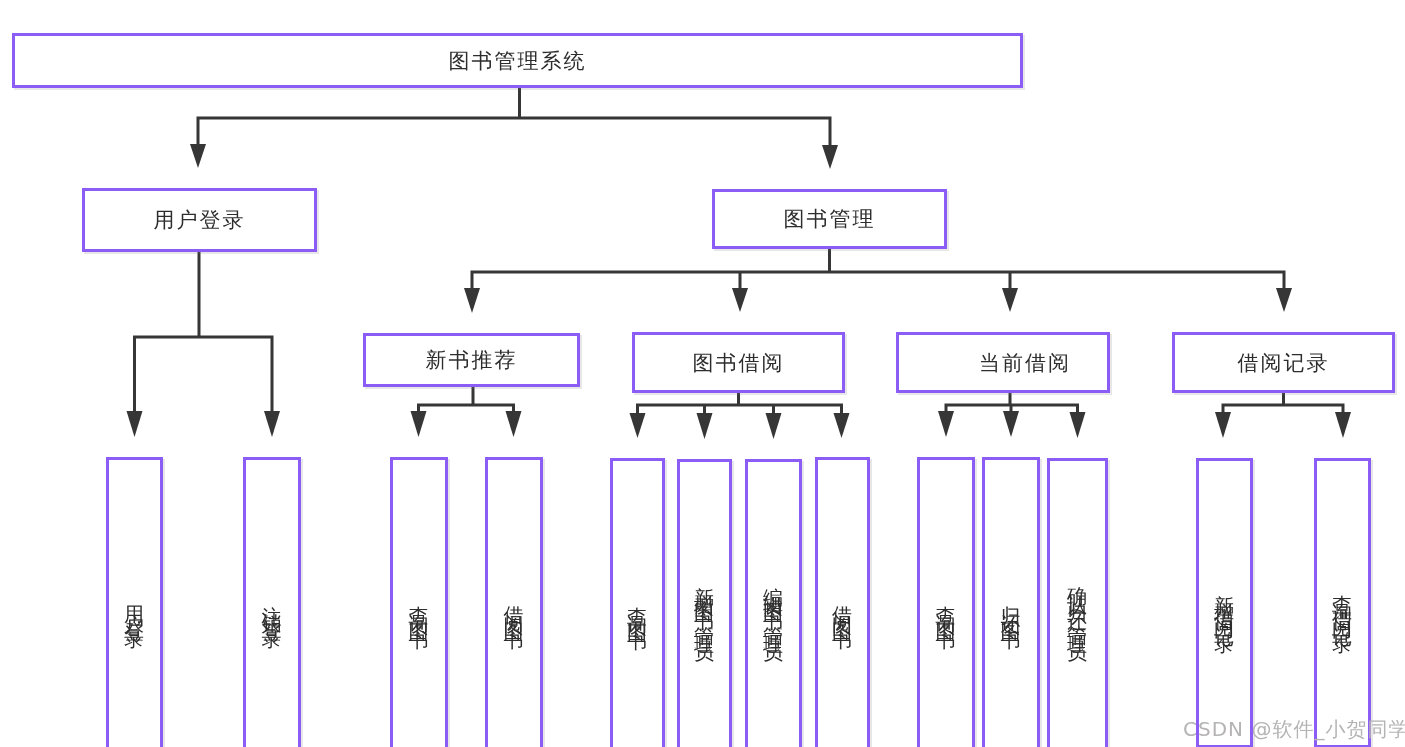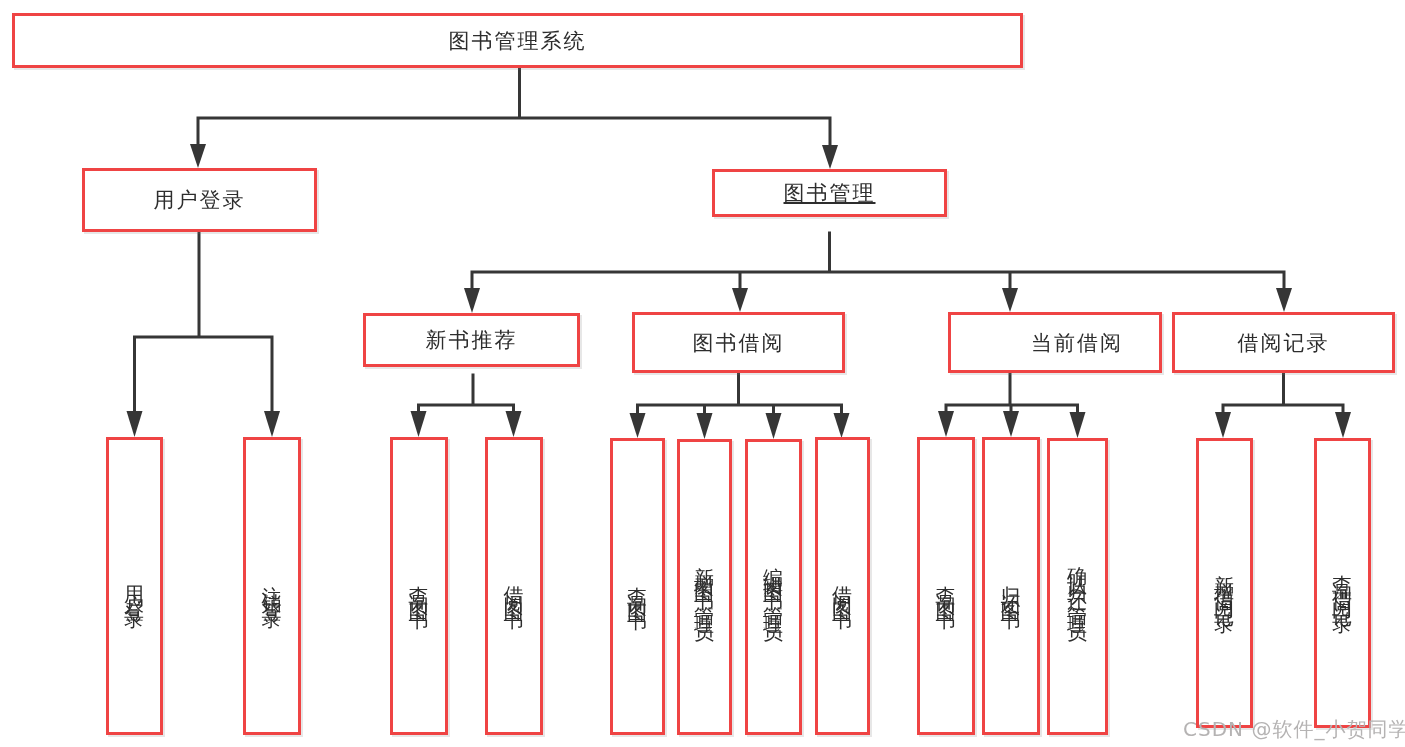--- a/index.html
+++ b/index.html
@@ -3,23 +3,24 @@
 <meta charset="utf-8">
 <style>
   html,body{margin:0;padding:0;background:#ffffff;}
   #stage{
     position:relative;width:1405px;height:747px;background:#ffffff;
     font-family:"DejaVu Sans",sans-serif;overflow:hidden;
   }
   #connectors{position:absolute;left:0;top:0;width:1405px;height:747px;}
   .box{
     position:absolute;box-sizing:border-box;background:#ffffff;
-    border:3px solid #ef4444;display:flex;align-items:center;justify-content:center;
+    border:3px solid #8b5cf6;display:flex;align-items:center;justify-content:center;
     color:#2d2d2d;box-shadow:2px 2px 0 rgba(120,120,120,0.18);
     z-index:2;
+    margin-top:20px;
   }
   .h{font-size:21px;letter-spacing:2px;white-space:nowrap;}
   .v{font-size:20px;}
   .v > span{
     writing-mode:vertical-rl;text-orientation:mixed;
     letter-spacing:8px;line-height:1;display:block;
   }
   .watermark{
     position:absolute;left:1183px;top:716px;z-index:5;
     font-size:20px;letter-spacing:1px;white-space:nowrap;color:#b5b3b3;
@@ -63,31 +64,31 @@
     </g>
   </svg>
 
   <div class="box h" style="left:12px;top:13px;width:1011px;height:55px;">
     <span>图书管理系统</span>
   </div>
 
   <div class="box h" style="left:82px;top:168px;width:235px;height:64px;">
     <span>用户登录</span>
   </div>
-  <div class="box h" style="left:712px;top:169px;width:235px;height:48px;text-decoration:underline;">
+  <div class="box h" style="left:712px;top:169px;width:235px;height:60px;">
     <span>图书管理</span>
   </div>
 
   <div class="box h" style="left:363px;top:313px;width:217px;height:54px;">
     <span>新书推荐</span>
   </div>
   <div class="box h" style="left:632px;top:312px;width:213px;height:61px;">
     <span>图书借阅</span>
   </div>
-  <div class="box h" style="left:948px;top:312px;width:214px;height:61px;padding-left:44px;">
+  <div class="box h" style="left:896px;top:312px;width:214px;height:61px;padding-left:44px;">
     <span>当前借阅</span>
   </div>
   <div class="box h" style="left:1172px;top:312px;width:223px;height:61px;">
     <span>借阅记录</span>
   </div>
 
   <div class="box v" style="left:106px;top:437px;width:57px;height:298px;">
     <span>用户登录</span>
   </div>
   <div class="box v" style="left:243px;top:437px;width:58px;height:298px;">

